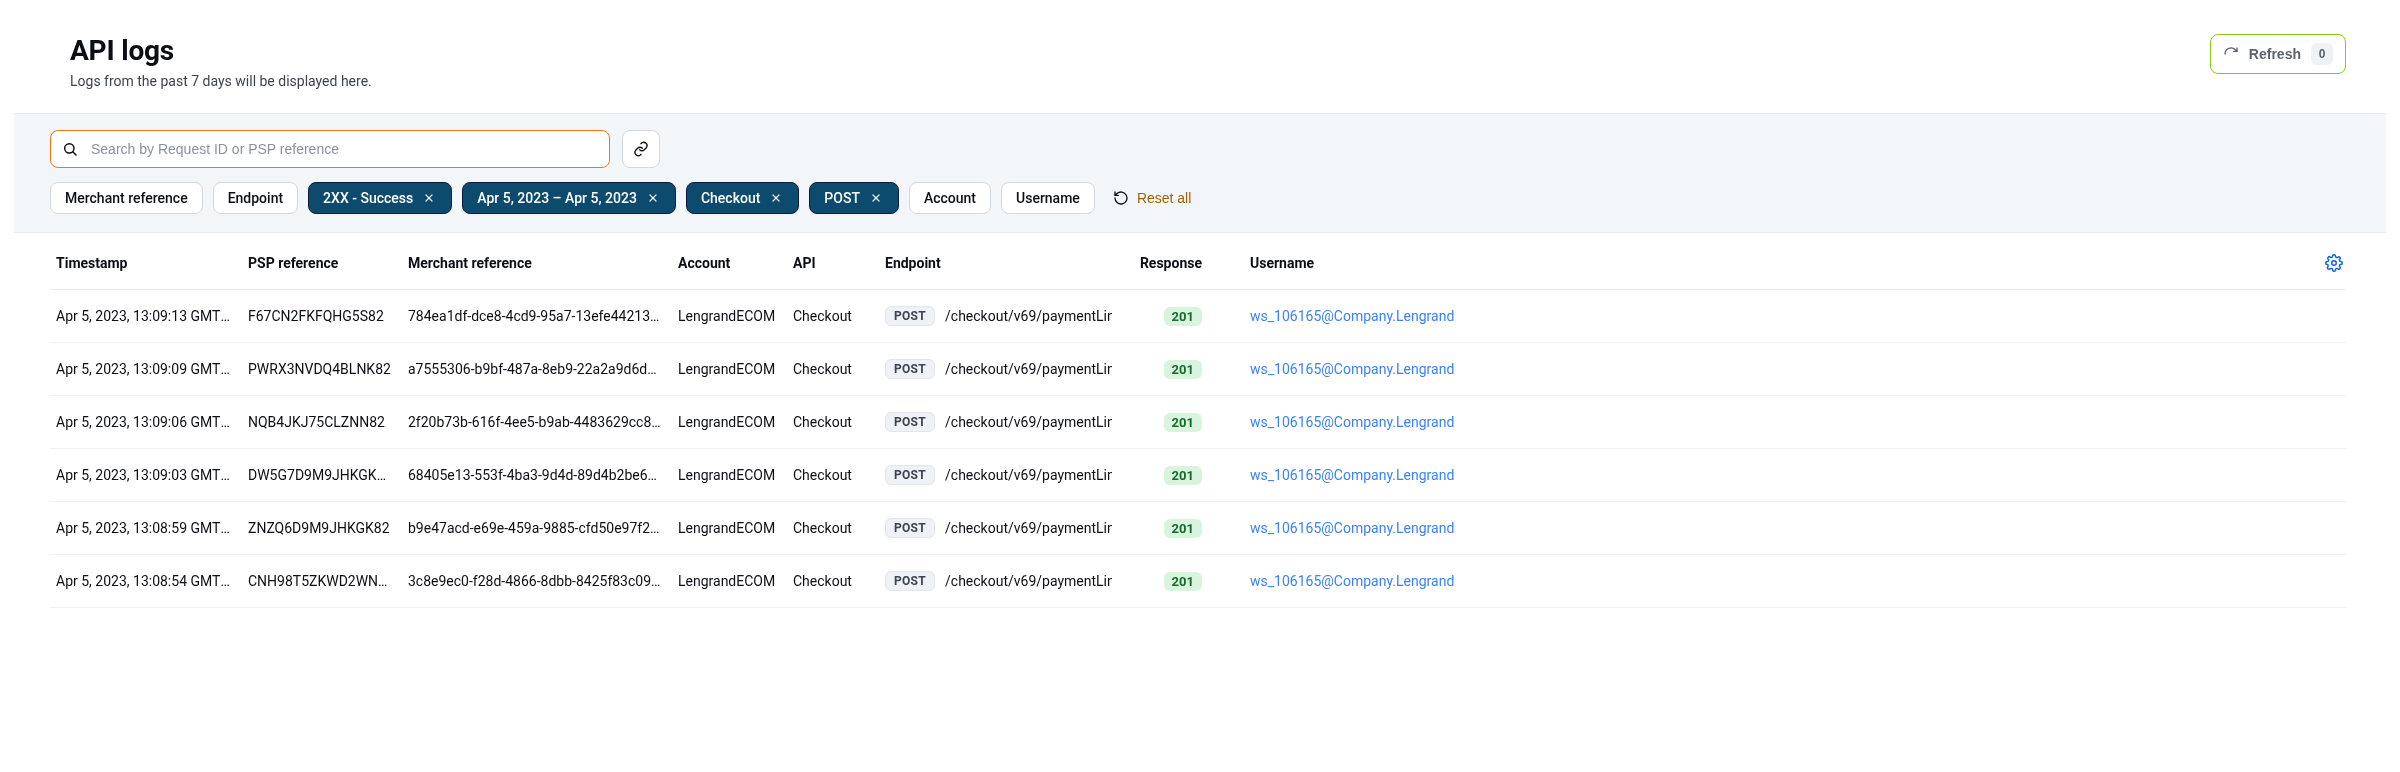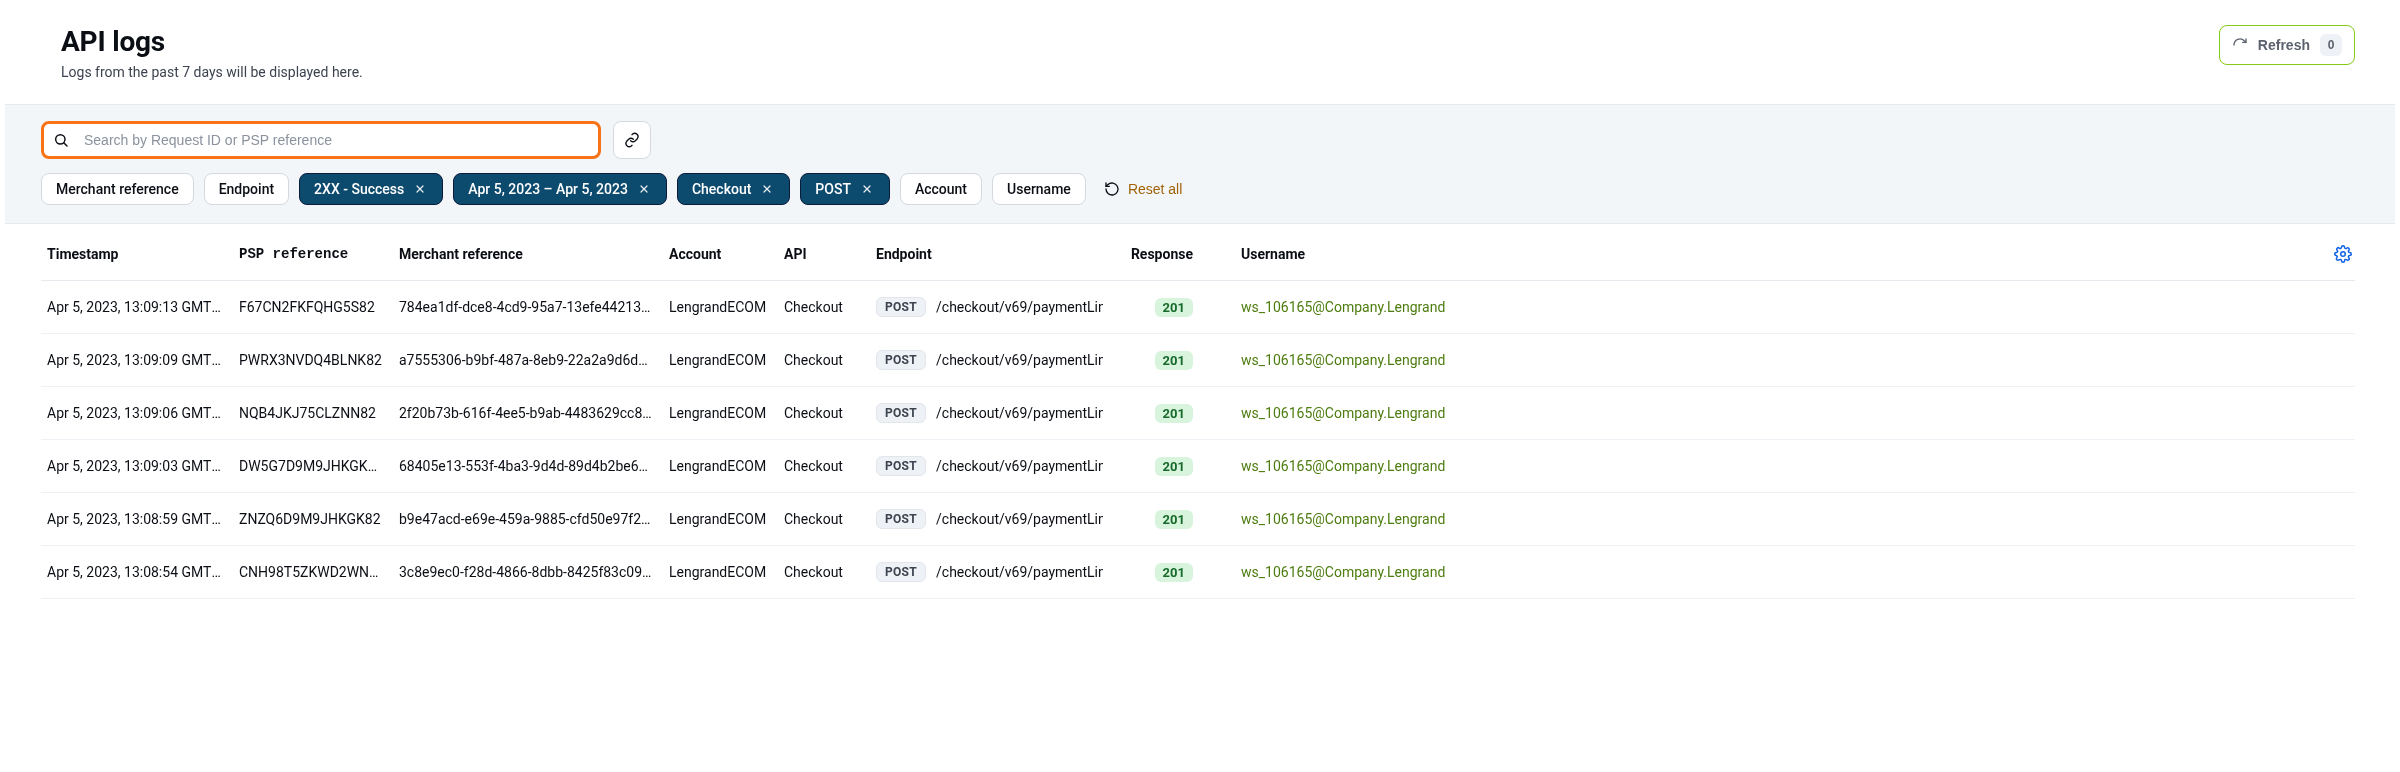--- a/index.html
+++ b/index.html
@@ -3,21 +3,21 @@
 <meta charset="utf-8">
 <style>
   * { box-sizing: border-box; margin: 0; padding: 0; }
   body {
     font-family: -apple-system, BlinkMacSystemFont, "Segoe UI", Roboto, Helvetica, Arial, sans-serif;
     background: #fff;
     color: #0b0e14;
     font-size: 14px;
   }
   .page {
-    padding: 5px;
+    padding: 14px;
     min-width: 1550px;
   }
   .header-bar {
     display: flex;
     align-items: flex-start;
     justify-content: space-between;
     padding: 20px 40px 24px 56px;
     border-bottom: 1px solid #e6e9ed;
   }
   .header-left { display: flex; flex-direction: column; gap: 6px; }
@@ -84,21 +84,21 @@
     position: absolute;
     left: 12px;
     top: 50%;
     transform: translateY(-50%);
     color: #0b0e14;
   }
   .search-input {
     width: 100%;
     height: 38px;
     padding: 0 12px 0 40px;
-    border: 3px solid #f97316;
+    border: 1px solid #f97316;
     border-radius: 8px;
     font-size: 14px;
     color: #0b0e14;
     background: #fff;
   }
   .search-input::placeholder { color: #8b929e; }
   .link-btn {
     width: 38px;
     height: 38px;
     border: 1px solid #d4d8df;
@@ -161,21 +161,21 @@
   
   .table-wrap {
     padding: 0 40px 0 36px;
   }
   table {
     width: 100%;
     border-collapse: collapse;
     table-layout: fixed;
   }
   th.col-ts { width: 190px; }
-  th.col-psp { width: 160px; font-family: Liberation Mono, monospace; }
+  th.col-psp { width: 160px; }
   th.col-merch { width: 270px; }
   th.col-acct { width: 115px; }
   th.col-api { width: 92px; }
   th.col-endpoint { width: 235px; }
   th.col-resp { width: 130px; }
   th.col-user { width: auto; }
   th.col-gear { width: 40px; }
 
   thead th {
     text-align: left;
@@ -225,21 +225,21 @@
     background: #d8f4dd;
     color: #176a2b;
     border-radius: 6px;
     padding: 2px 8px;
     font-size: 13px;
     font-weight: 700;
     min-width: 36px;
   }
   td.resp-cell { text-align: right; padding-right: 40px; }
   .user-link {
-    color: #4d7c0f;
+    color: #3b82f6;
     text-decoration: none;
   }
   th.col-gear { text-align: right; padding-right: 0; }
   .gear-btn {
     display: inline-flex;
     align-items: center;
     justify-content: center;
     width: 24px;
     height: 24px;
     color: #1062e5;

